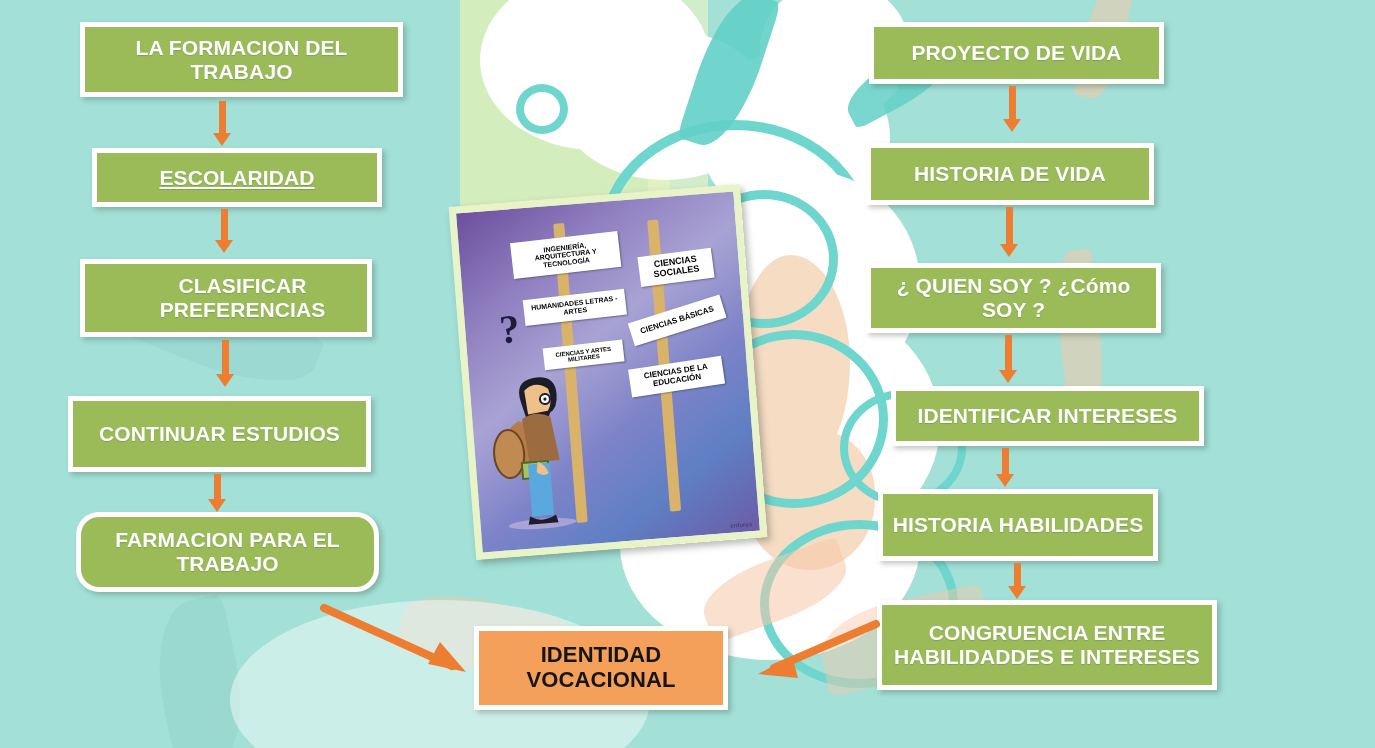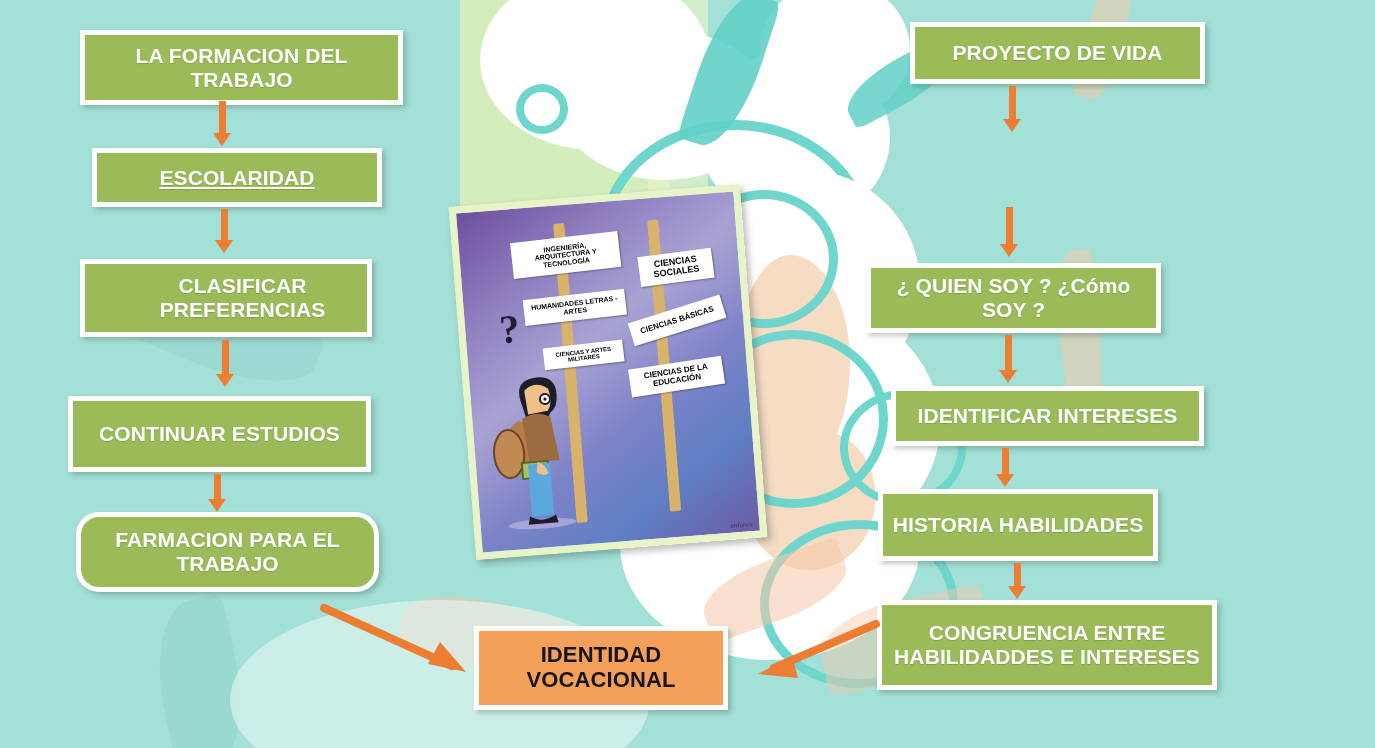--- a/index.html
+++ b/index.html
@@ -253,21 +253,21 @@
       <ellipse cx="18" cy="86" rx="15" ry="24" fill="#c18a52" stroke="#6b4423" stroke-width="2"></ellipse>
       <path d="M30 96 l26 0 l0 16 l-26 0 z" fill="#a8c26a" stroke="#4d6b2a" stroke-width="2"></path>
       <path d="M36 98 l0 52 l22 0 l0 -52 z" fill="#5aa8dd"></path>
       <path d="M34 150 q12 8 26 0 l2 8 l-30 0 z" fill="#1d1d2a"></path>
       <path d="M46 96 q8 4 10 12 q-6 4 -12 -2 z" fill="#f0c08a"></path>
     </svg>
 
     <div class="poster-sig">enforex</div>
   </div>
 
-  <div class="node" style="left:80px;top:22px;width:323px;height:75px;margin-top:8px;">
+  <div class="node" style="left:80px;top:22px;width:323px;height:75px;">
     <span>LA FORMACION DEL TRABAJO</span>
   </div>
 
   <div class="arrow-v" style="left:213px;top:101px;height:45px;">
     <div class="shaft"></div>
     <div class="head"></div>
   </div>
 
   <div class="node" style="left:92px;top:148px;width:290px;height:59px;text-decoration:underline;">
     <span>ESCOLARIDAD</span>
@@ -298,29 +298,32 @@
 
   <div class="node" style="left:76px;top:512px;width:303px;height:80px;border-radius:23px;">
     <span>FARMACION PARA EL TRABAJO</span>
   </div>
 
   <svg class="arrow-diag" style="left:300px;top:596px;" width="190" height="90" viewBox="0 0 190 90">
     <line x1="24" y1="12" x2="152" y2="70" stroke="#ed7d31" stroke-width="8" stroke-linecap="round"></line>
     <polygon points="166,76 128,68 140,46" fill="#ed7d31"></polygon>
   </svg>
 
-  <div class="node" style="left:910px;top:22px;width:295px;height:62px;">
+  <div class="node" style="left:869px;top:22px;width:295px;height:62px;">
     <span>PROYECTO DE VIDA</span>
   </div>
 
   <div class="arrow-v" style="left:1003px;top:86px;height:46px;">
     <div class="shaft"></div>
     <div class="head"></div>
   </div>
 
+  <div class="node" style="left:866px;top:143px;width:288px;height:62px;">
+    <span>HISTORIA DE VIDA</span>
+  </div>
 
   <div class="arrow-v" style="left:1000px;top:207px;height:50px;">
     <div class="shaft"></div>
     <div class="head"></div>
   </div>
 
   <div class="node" style="left:866px;top:263px;width:295px;height:70px;">
     <span>¿ QUIEN SOY ? ¿Cómo SOY ?</span>
   </div>
 

